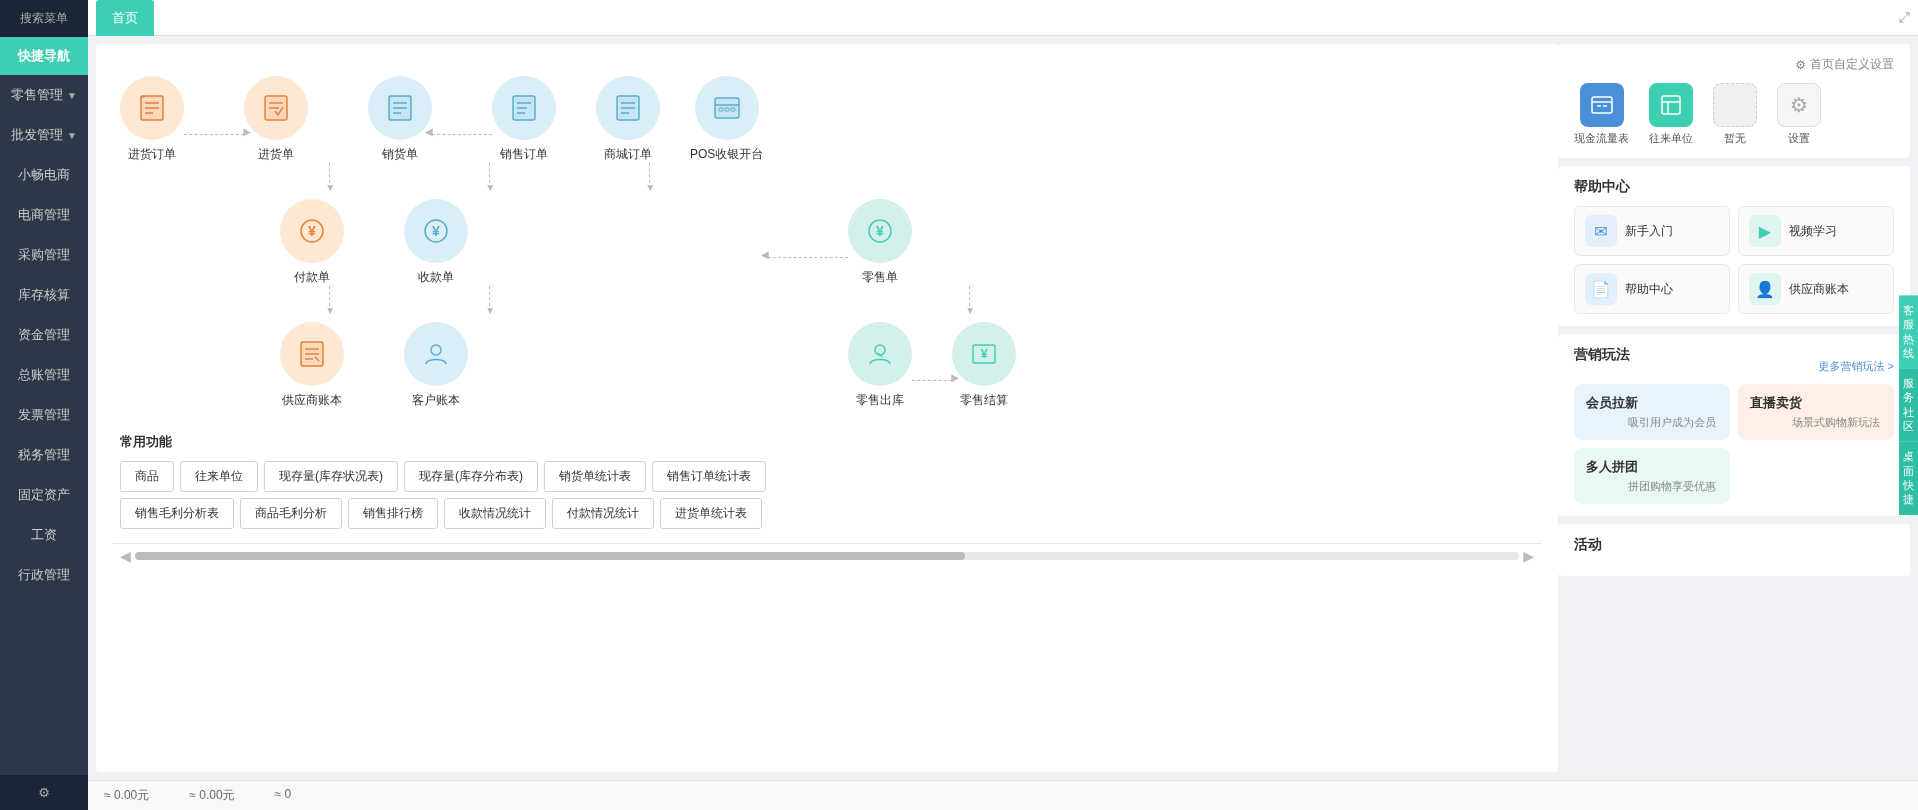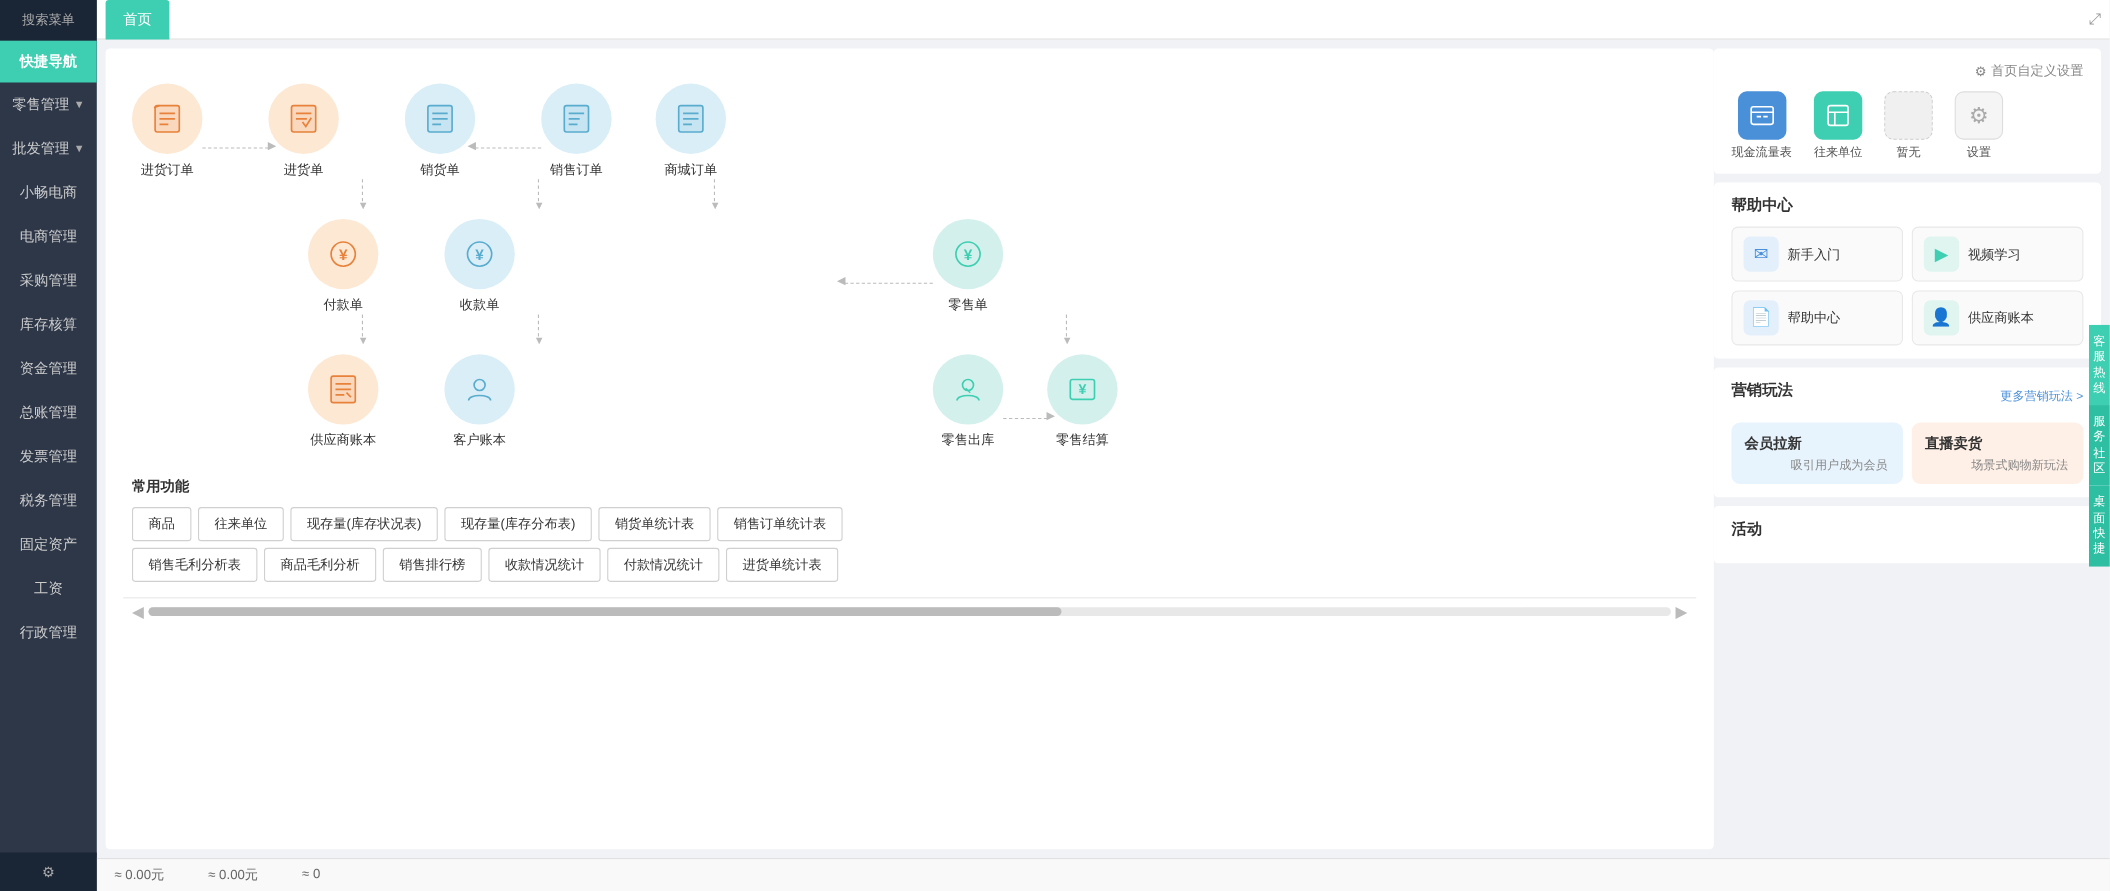--- a/index.html
+++ b/index.html
@@ -269,21 +269,21 @@
 
     
     .marketing-section {
       background: #fff;
       border-radius: 4px;
       padding: 12px 16px;
     }
     .marketing-header {
       display: flex;
       justify-content: space-between;
-      align-items: center;
+      align-items: flex-end;
       margin-bottom: 10px;
     }
     .more-link { font-size: 11px; color: #4a90d9; cursor: pointer; }
     .marketing-grid {
       display: grid;
       grid-template-columns: 1fr 1fr;
       gap: 8px;
     }
     .marketing-item {
       border-radius: 8px;
@@ -488,20 +488,33 @@
                 <line x1="8" y1="10" x2="22" y2="10" stroke="#5aacce" stroke-width="1.5"></line>
                 <line x1="8" y1="15" x2="22" y2="15" stroke="#5aacce" stroke-width="1.5"></line>
                 <line x1="8" y1="20" x2="16" y2="20" stroke="#5aacce" stroke-width="1.5"></line>
               </svg>
             </div>
             <div class="flow-label">商城订单</div>
           </div>
 
           <div style="width:30px;margin-bottom:28px;"></div>
 
+          <div class="node-col">
+            <div class="flow-circle blue">
+              <svg width="30" height="30" viewBox="0 0 30 30" fill="none">
+                <rect x="3" y="5" width="24" height="20" rx="2" fill="#5aacce" opacity="0.15"></rect>
+                <rect x="3" y="5" width="24" height="20" rx="2" stroke="#5aacce" stroke-width="1.5" fill="none"></rect>
+                <line x1="3" y1="12" x2="27" y2="12" stroke="#5aacce" stroke-width="1.5"></line>
+                <rect x="7" y="15" width="4" height="3" rx="0.5" stroke="#5aacce" stroke-width="1" fill="none"></rect>
+                <rect x="13" y="15" width="4" height="3" rx="0.5" stroke="#5aacce" stroke-width="1" fill="none"></rect>
+                <rect x="19" y="15" width="4" height="3" rx="0.5" stroke="#5aacce" stroke-width="1" fill="none"></rect>
+              </svg>
+            </div>
+            <div class="flow-label">POS收银开台</div>
+          </div>
         </div>
 
         <div style="display:flex;margin-bottom:0;padding-left:0;">
 
           <div style="width:100px;"></div>
           <div style="width:60px;"></div>
 
           <div style="display:flex;flex-direction:column;align-items:center;width:100px;">
             <div style="width:1.5px;height:20px;border-left:1.5px dashed #bbb;position:relative;">
               <span style="position:absolute;bottom:-10px;left:-5px;font-size:10px;color:#bbb;">▼</span>
@@ -764,20 +777,24 @@
         </div>
         <div class="marketing-grid">
           <div class="marketing-item blue-light">
             <div class="marketing-item-title">会员拉新</div>
             <div class="marketing-item-sub">吸引用户成为会员</div>
           </div>
           <div class="marketing-item orange-light">
             <div class="marketing-item-title">直播卖货</div>
             <div class="marketing-item-sub">场景式购物新玩法</div>
           </div>
+          <div class="marketing-item green-light">
+            <div class="marketing-item-title">多人拼团</div>
+            <div class="marketing-item-sub">拼团购物享受优惠</div>
+          </div>
         </div>
       </div>
 
       <div class="activity-section">
         <div class="section-title">活动</div>
       </div>
 
     </div>
   </div>
 

